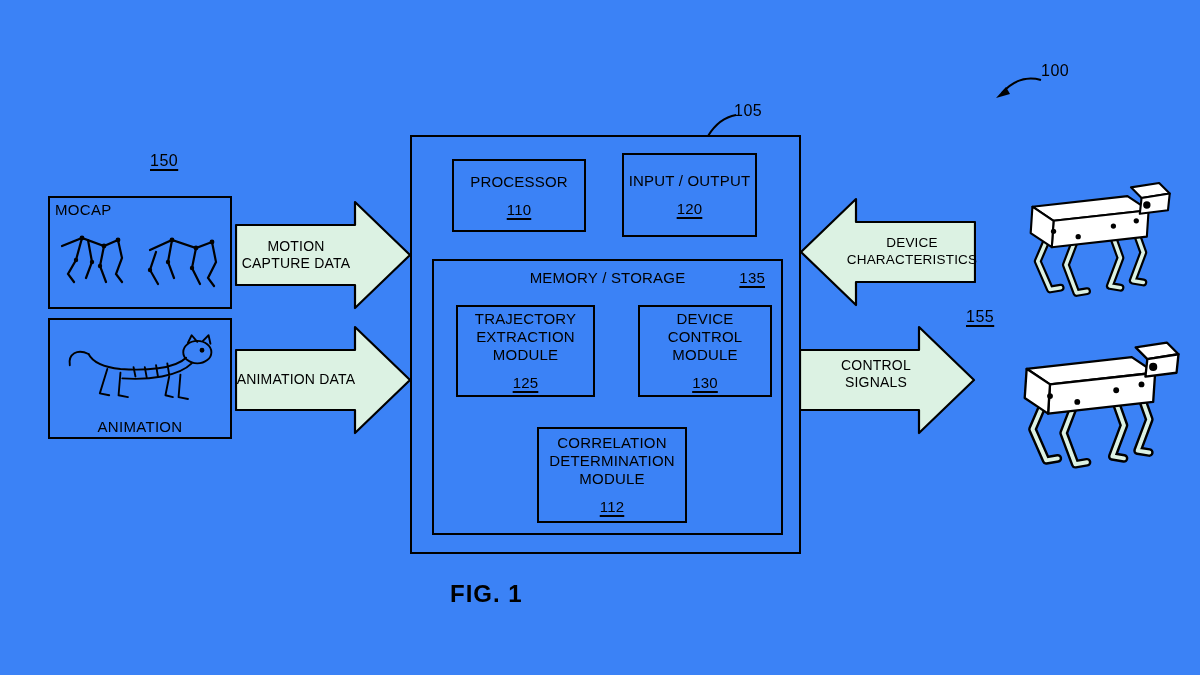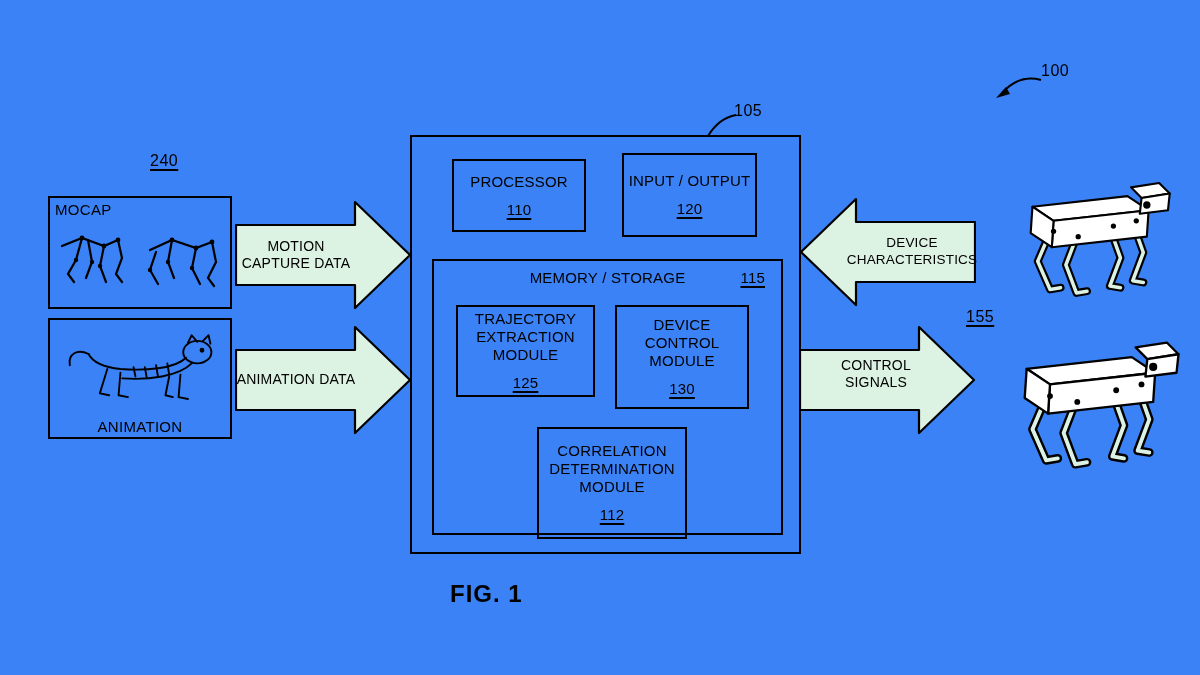--- a/index.html
+++ b/index.html
@@ -66,21 +66,21 @@
   <svg class="abs" style="left:993px; top:72px;" width="50" height="30">
     <path d="M48,8 Q26,2 9,21" stroke="#000" stroke-width="2" fill="none"></path>
     <polygon points="3,26 13,15 17,22" fill="#000"></polygon>
   </svg>
 
   <div class="refnum" style="left:734px; top:102px;">105</div>
   <svg class="abs" style="left:704px; top:112px;" width="34" height="26">
     <path d="M32,3 Q15,6 4,24" stroke="#000" stroke-width="2" fill="none"></path>
   </svg>
 
-  <div class="refnum u" style="left:150px; top:152px;">240</div>
+  <div class="refnum u" style="left:150px; top:152px;">150</div>
   <div class="refnum u" style="left:966px; top:308px;">155</div>
 
   <div class="box" style="left:48px; top:196px; width:184px; height:113px;">
     <div class="corner-label" style="left:5px; top:3px;">MOCAP</div>
     <svg class="drawing" style="left:2px; bottom:3px;" width="176" height="84" viewBox="0 0 176 84">
       <g stroke="#000" stroke-width="2.2" fill="none" stroke-linecap="round">
         <polyline points="10,26 30,18 52,26 66,20"></polyline>
         <polyline points="30,18 24,40 16,54 22,62"></polyline>
         <polyline points="36,20 40,42 34,58"></polyline>
         <polyline points="52,26 48,46 54,62"></polyline>
@@ -167,34 +167,34 @@
     </div>
 
     <div class="box cbox" style="left:210px; top:16px; width:135px; height:84px;">
       <span>INPUT / OUTPUT</span>
       <span class="ref">120</span>
     </div>
 
     <div class="box" style="left:20px; top:122px; width:351px; height:276px;">
       <div class="mem-header">
         <span>MEMORY / STORAGE</span>
-        <span class="mem-ref u">115</span>
+        <span class="mem-ref u">135</span>
       </div>
 
       <div class="box cbox" style="left:22px; top:44px; width:139px; height:92px;">
         <span>TRAJECTORY EXTRACTION MODULE</span>
         <span class="ref">125</span>
       </div>
 
-      <div class="box cbox" style="left:181px; top:44px; width:134px; height:104px;">
+      <div class="box cbox" style="left:204px; top:44px; width:134px; height:92px;">
         <span>DEVICE CONTROL MODULE</span>
         <span class="ref">130</span>
       </div>
 
-      <div class="box cbox" style="left:103px; top:166px; width:150px; height:112px;">
+      <div class="box cbox" style="left:103px; top:166px; width:150px; height:96px;">
         <span>CORRELATION DETERMINATION MODULE</span>
         <span class="ref">112</span>
       </div>
     </div>
   </div>
 
   <svg class="drawing" style="left:998px; top:168px;" width="178" height="132" viewBox="0 0 200 150">
     <use href="#robot-shape"></use>
   </svg>
   <svg class="drawing" style="left:988px; top:326px;" width="198" height="146" viewBox="0 0 200 150">

